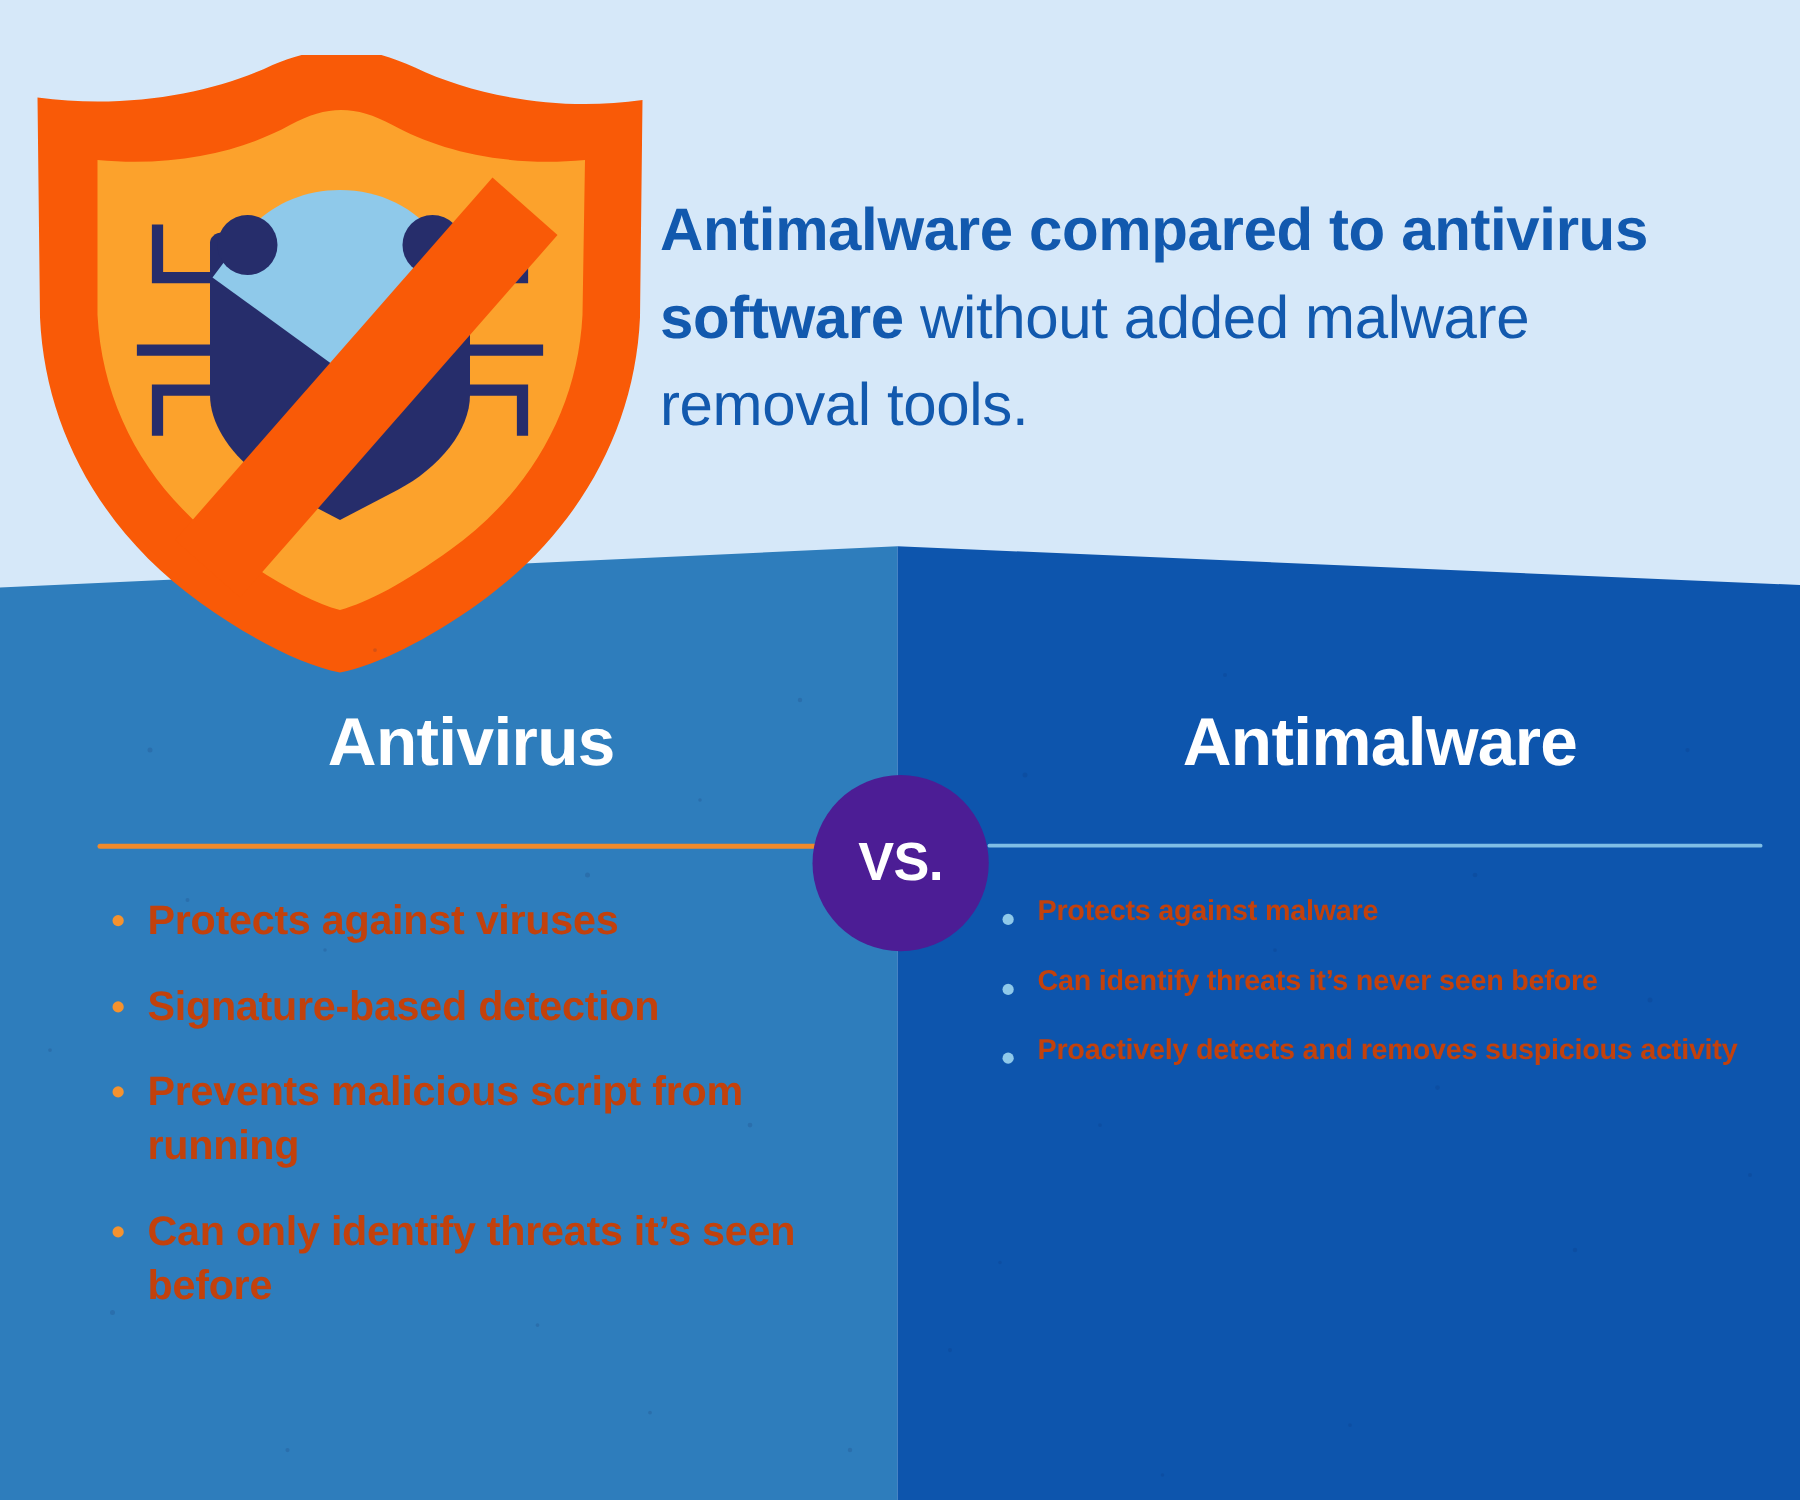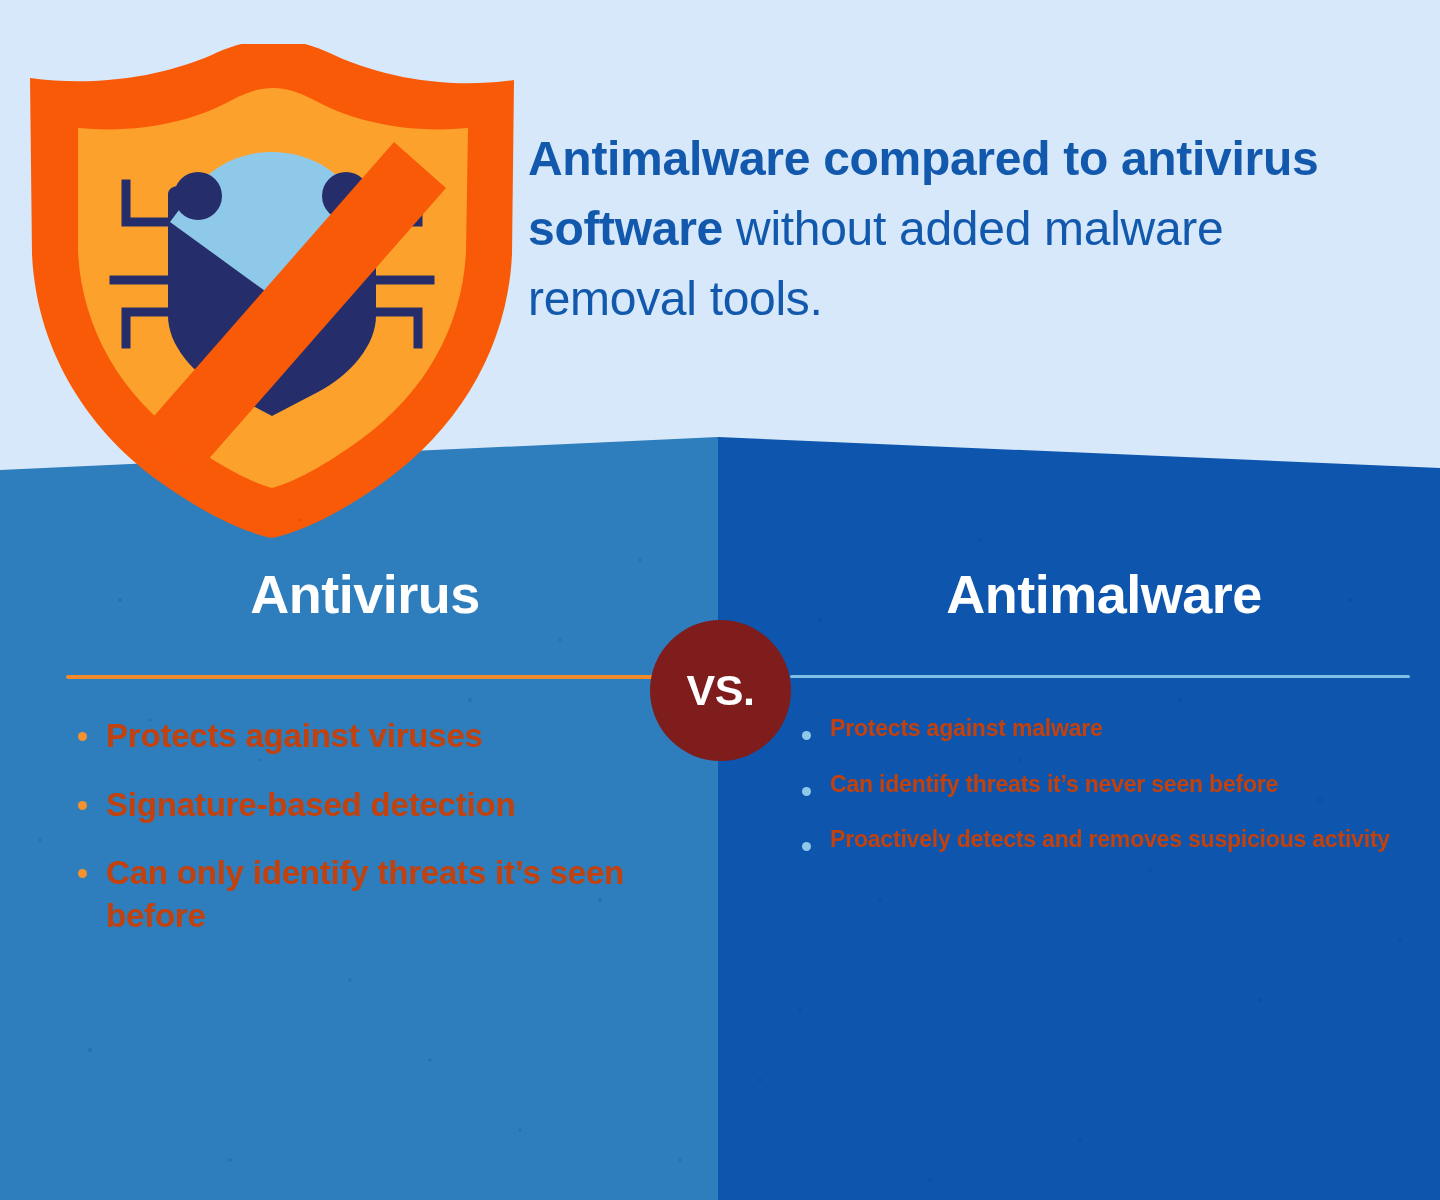--- a/index.html
+++ b/index.html
@@ -44,37 +44,37 @@
     left: 22px;
     top: 44px;
     width: 500px;
     height: 496px;
   }
 
   
   .headline {
     position: absolute;
     left: 528px;
-    top: 124px;
+    top: 150px;
     width: 830px;
     color: #1259AE;
     font-size: 48px;
     line-height: 1.46;
     letter-spacing: -0.3px;
     font-weight: 400;
   }
   .headline b { font-weight: 700; }
 
   
   .col {
     position: absolute;
     top: 566px;
     width: 620px;
   }
-  .col-left  { left: 66px; }
+  .col-left  { left: 78px; }
   .col-right { left: 790px; }
 
   .col-title {
     color: #FFFFFF;
     font-weight: 700;
     font-size: 54px;
     line-height: 1.05;
     text-align: center;
     letter-spacing: -0.5px;
     margin: 0;
@@ -120,21 +120,21 @@
   .bullets-right li { font-size: 23px; }
 
   
   .vs-badge {
     position: absolute;
     left: 650px;
     top: 620px;
     width: 141px;
     height: 141px;
     border-radius: 50%;
-    background: #7f1d1d;
+    background: #4c1d95;
     display: flex;
     align-items: center;
     justify-content: center;
     color: #FFFFFF;
     font-weight: 700;
     font-size: 43px;
     letter-spacing: -0.5px;
   }
 </style>
 </head>
@@ -183,20 +183,21 @@
   <div class="headline">
     <b>Antimalware compared to antivirus software</b><span> without added malware removal tools.</span>
   </div>
 
   <div class="col col-left">
     <h2 class="col-title">Antivirus</h2>
     <div class="rule rule-left"></div>
     <ul class="bullets bullets-left">
       <li>Protects against viruses</li>
       <li>Signature-based detection</li>
+      <li>Prevents malicious script from running</li>
       <li>Can only identify threats it’s seen before</li>
     </ul>
   </div>
 
   <div class="col col-right">
     <h2 class="col-title">Antimalware</h2>
     <div class="rule rule-right"></div>
     <ul class="bullets bullets-right">
       <li>Protects against malware</li>
       <li>Can identify threats it’s never seen before</li>

